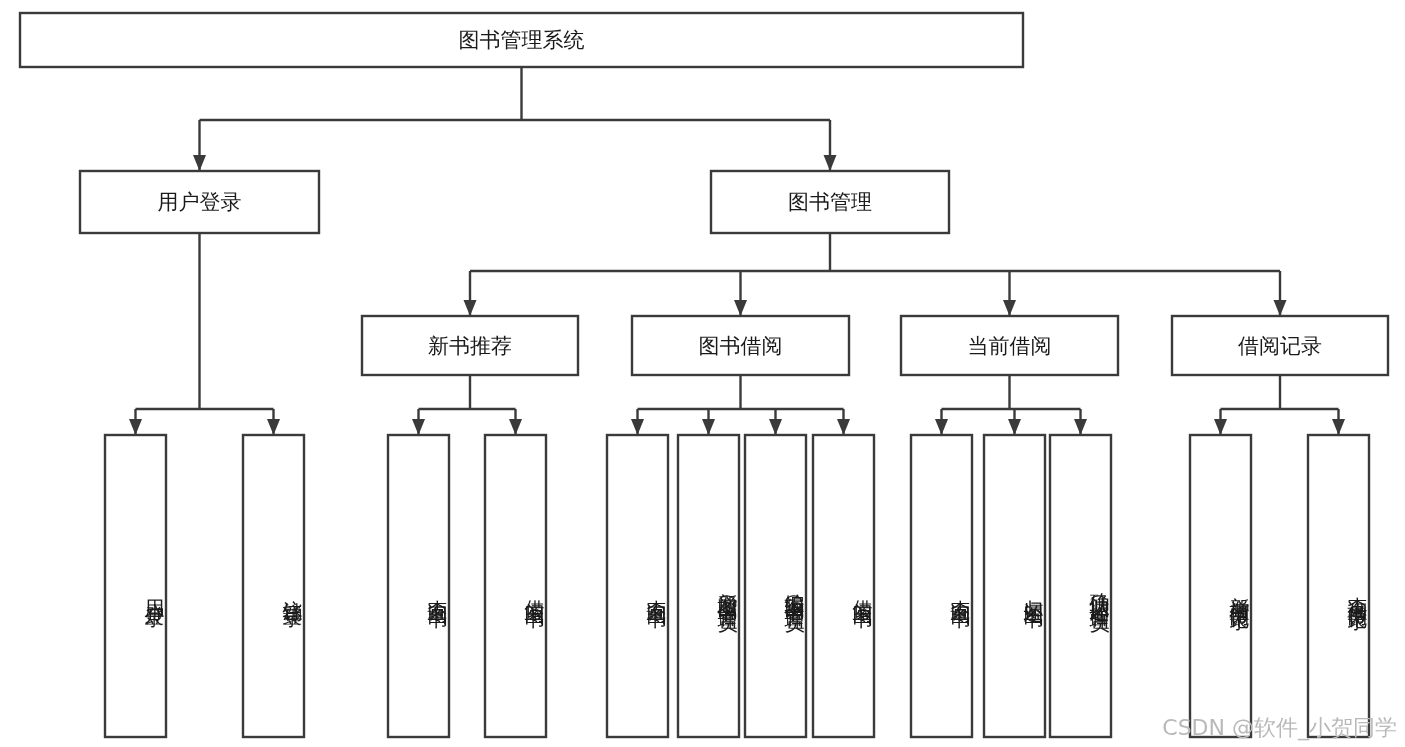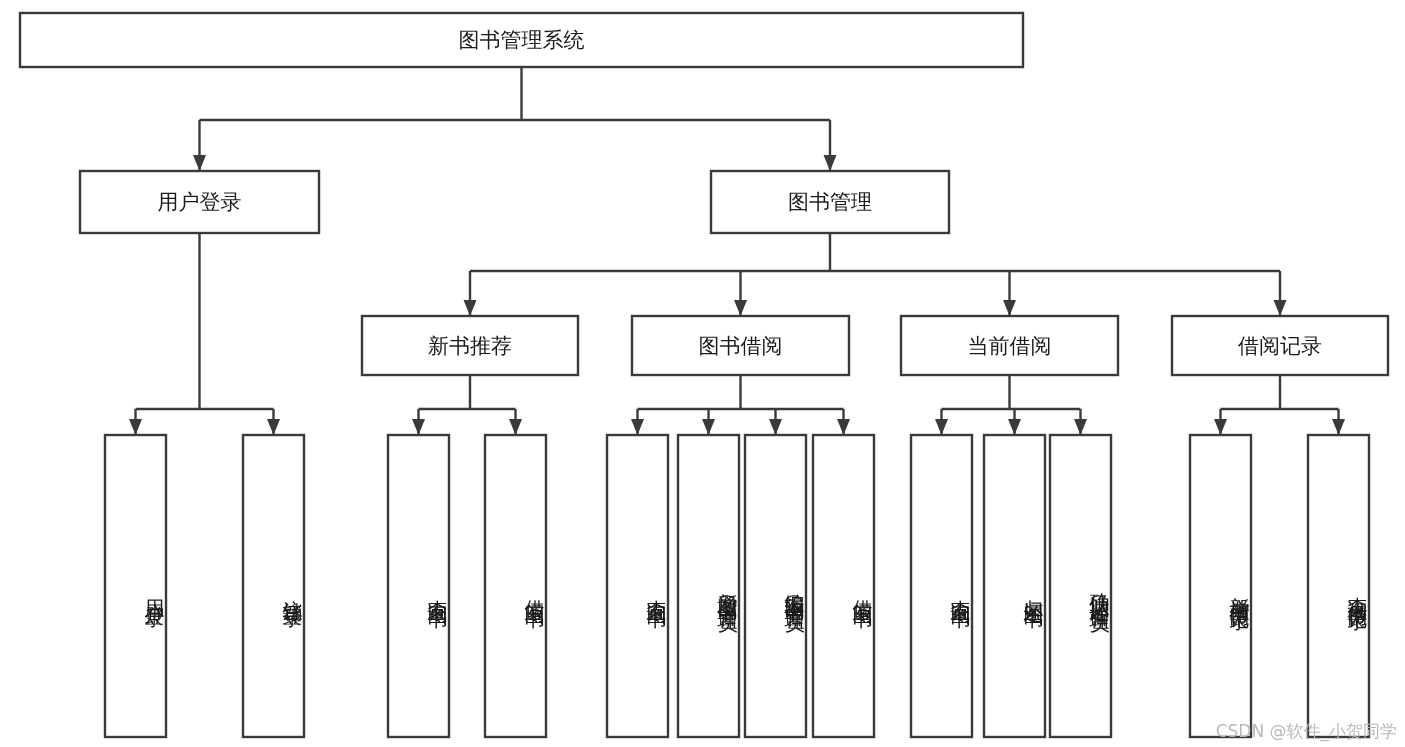--- a/index.html
+++ b/index.html
@@ -60,21 +60,21 @@
     align-items: flex-start;
     justify-content: center;
     white-space: nowrap;
     pointer-events: none;
   }
   .watermark {
     position: absolute;
     right: 8px;
     bottom: 4px;
     font-family: "DejaVu Sans", "Liberation Sans", sans-serif;
-    font-size: 17px;
+    font-size: 22px;
     color: #b9b9b9;
     white-space: nowrap;
   }
 </style>
 </head>
 <body>
 
 <div id="diagram-root">
 
   <svg class="flow" viewBox="0 0 1405 747">

